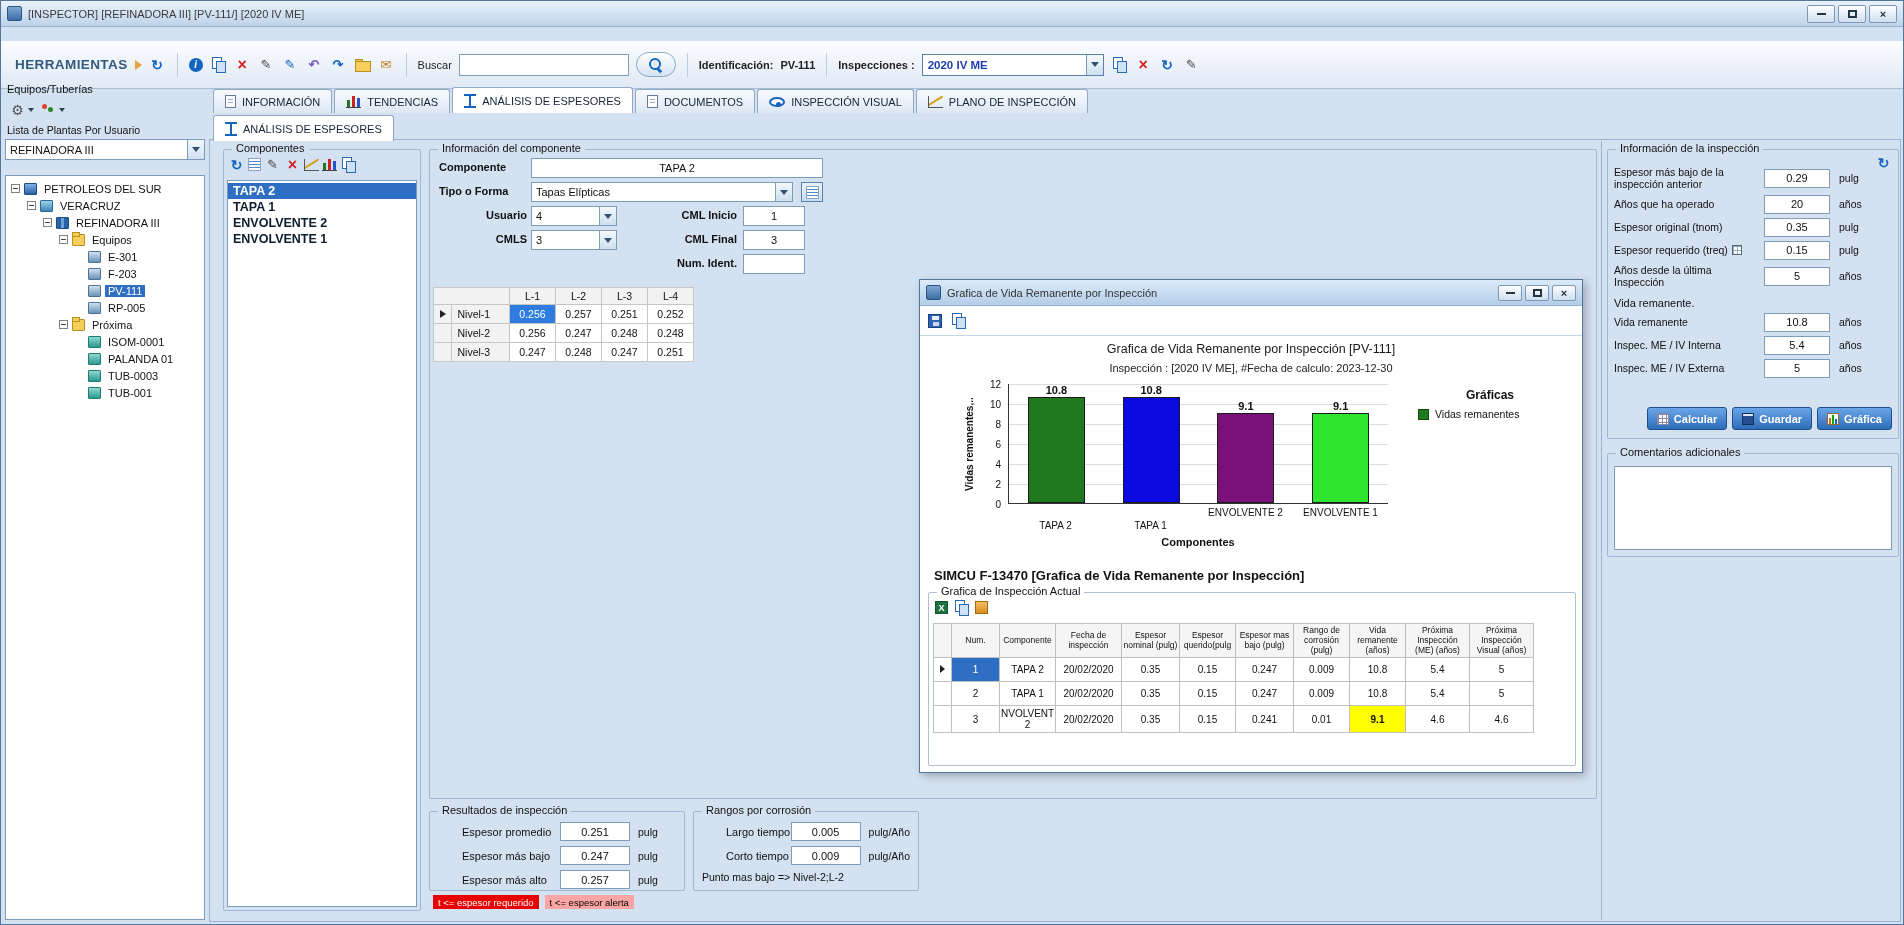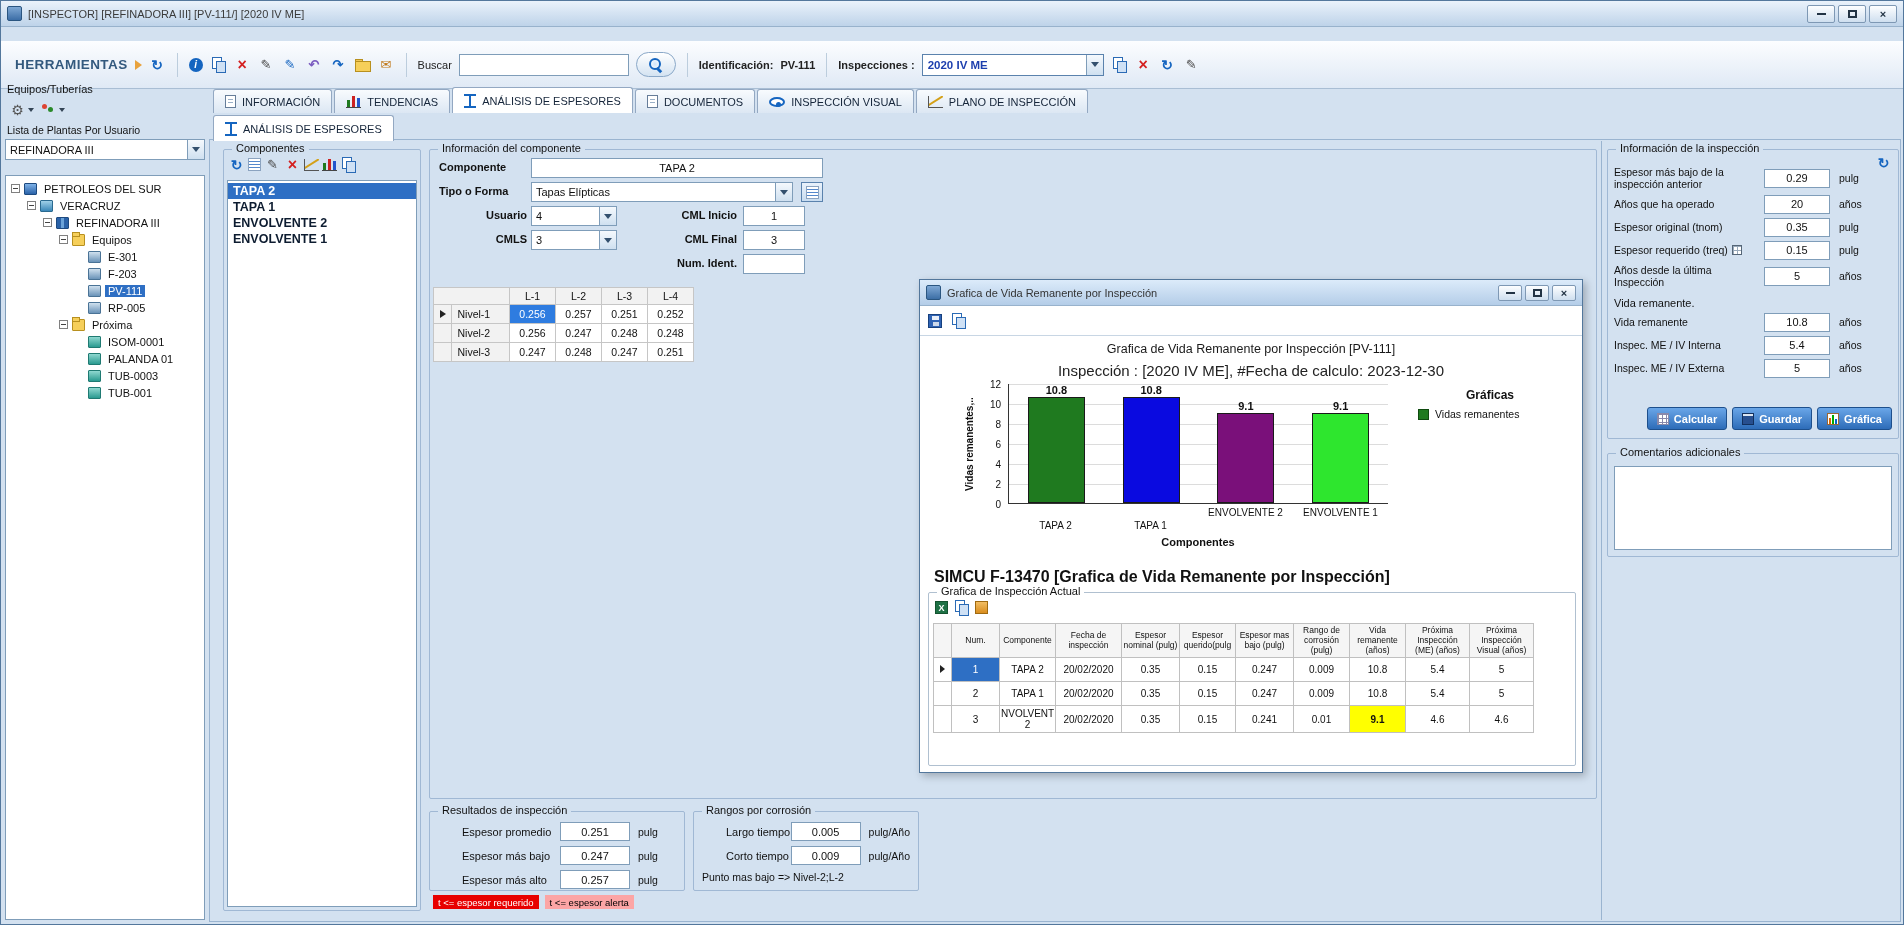--- a/index.html
+++ b/index.html
@@ -130,39 +130,39 @@
 .rgrid td{height:19px;}
 .selcell{background:#2e7ce0;color:#fff;}
 .g-play{display:inline-block;width:0;height:0;border-left:6px solid #222;border-top:4px solid transparent;border-bottom:4px solid transparent;}
 
 
 .fwin{position:absolute;left:918px;top:278px;width:664px;height:494px;background:#fff;border:1px solid #53779c;box-shadow:3px 3px 8px rgba(0,0,0,.25);z-index:50;}
 .fwin-title{position:absolute;left:0;top:0;right:0;height:26px;background:linear-gradient(#dcebfa,#b4cde8);border-bottom:1px solid #98b2cc;display:flex;align-items:center;gap:6px;padding:0 6px;}
 .fwin-title .t{font-size:11px;color:#333;}
 .fwin-tools{position:absolute;left:0;top:26px;right:0;height:30px;border-bottom:1px solid #c8d6e4;display:flex;align-items:center;gap:8px;padding:0 8px;}
 .chart-title{position:absolute;left:0;top:62px;width:100%;text-align:center;font-size:12.5px;color:#1a1a1a;}
-.chart-sub{position:absolute;left:0;top:82px;width:100%;text-align:center;font-size:15px;color:#222;}
+.chart-sub{position:absolute;left:0;top:82px;width:100%;text-align:center;font-size:11px;color:#222;}
 .ylab{position:absolute;left:44px;top:104px;height:120px;writing-mode:vertical-rl;transform:rotate(180deg);font-size:10px;font-weight:bold;text-align:center;}
 .yticks{position:absolute;left:60px;top:104px;width:24px;height:120px;}
 .yticks span{position:absolute;right:3px;font-size:10px;}
 .yticks span:nth-child(1){top:-5px;}.yticks span:nth-child(2){top:15px;}.yticks span:nth-child(3){top:35px;}.yticks span:nth-child(4){top:55px;}.yticks span:nth-child(5){top:75px;}.yticks span:nth-child(6){top:95px;}.yticks span:nth-child(7){top:115px;}
 .plot{position:absolute;left:88px;top:104px;width:380px;height:120px;border-left:1px solid #333;border-bottom:1px solid #333;background:repeating-linear-gradient(to bottom,#dcdcdc 0 1px,transparent 1px 20px);display:flex;}
 .bar-slot{flex:1;display:flex;align-items:flex-end;justify-content:center;height:100%;}
 .bar-stack{display:flex;flex-direction:column;align-items:center;justify-content:flex-end;height:100%;}
 .bar{width:57px;border:1px solid #1a1a1a;}
 .bar-val{font-weight:bold;font-size:11px;line-height:13px;}
 .xlabs{position:absolute;left:88px;top:226px;width:380px;height:30px;font-size:10px;}
 .xlabs span{position:absolute;width:95px;text-align:center;}
 .xl0{left:0;top:14px;}.xl1{left:95px;top:14px;}.xl2{left:190px;top:1px;}.xl3{left:285px;top:1px;}
 .xaxis-title{position:absolute;left:88px;top:256px;width:380px;text-align:center;font-weight:bold;font-size:11px;}
 .legend{position:absolute;left:486px;top:108px;width:168px;}
 .lg-t{font-weight:bold;font-size:12px;text-align:center;margin-bottom:6px;}
 .lg-i{display:flex;align-items:center;gap:6px;font-size:10.5px;padding-left:12px;}
 .sw{width:11px;height:11px;background:#1f7a1f;border:1px solid #0f4a0f;}
-.fwin-footer{position:absolute;left:14px;top:288px;font-weight:bold;font-size:16px;}
+.fwin-footer{position:absolute;left:14px;top:288px;font-weight:bold;font-size:13px;}
 
 
 .ga-tools{position:absolute;left:6px;top:6px;display:flex;gap:5px;align-items:center;}
 table.itable{position:absolute;left:4px;top:30px;border-collapse:collapse;background:#fff;table-layout:fixed;}
 .itable th,.itable td{border:1px solid #c0c0c0;text-align:center;overflow:hidden;}
 .itable th{font-size:8.5px;font-weight:normal;background:#f5f5f5;padding:2px 1px;line-height:1.15;}
 .itable td{font-size:10px;padding:2px 1px;height:24px;}
 .hl-blue{background:#2e6fc4;color:#fff;}
 .hl-yellow{background:#ffff00;font-weight:bold;}
 

